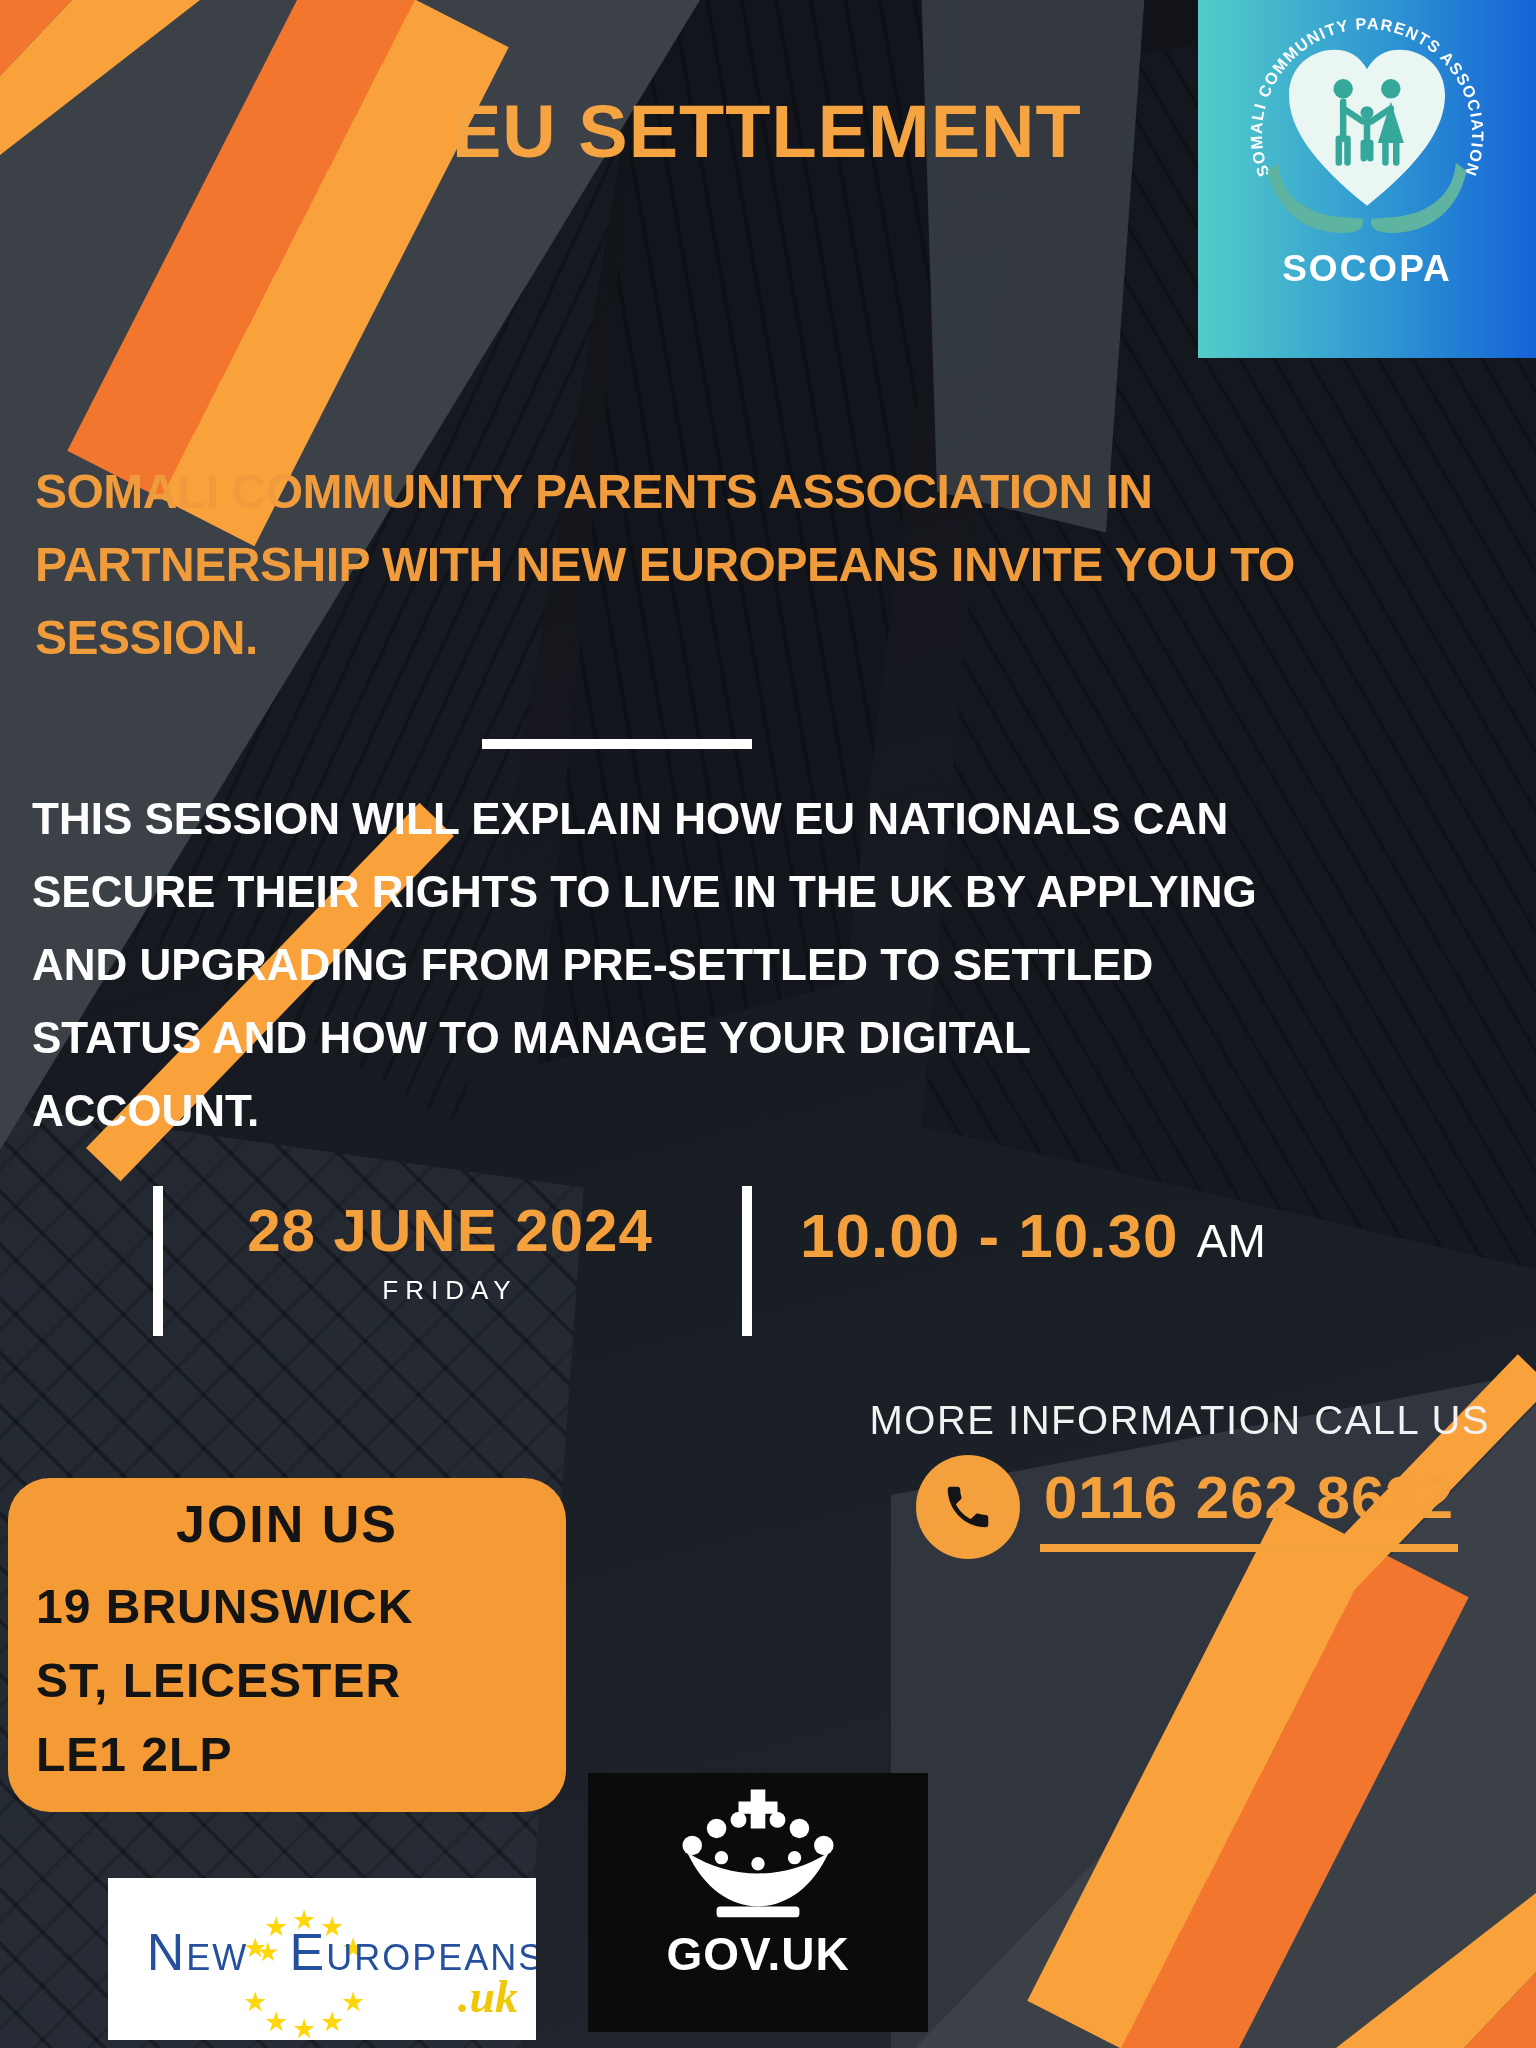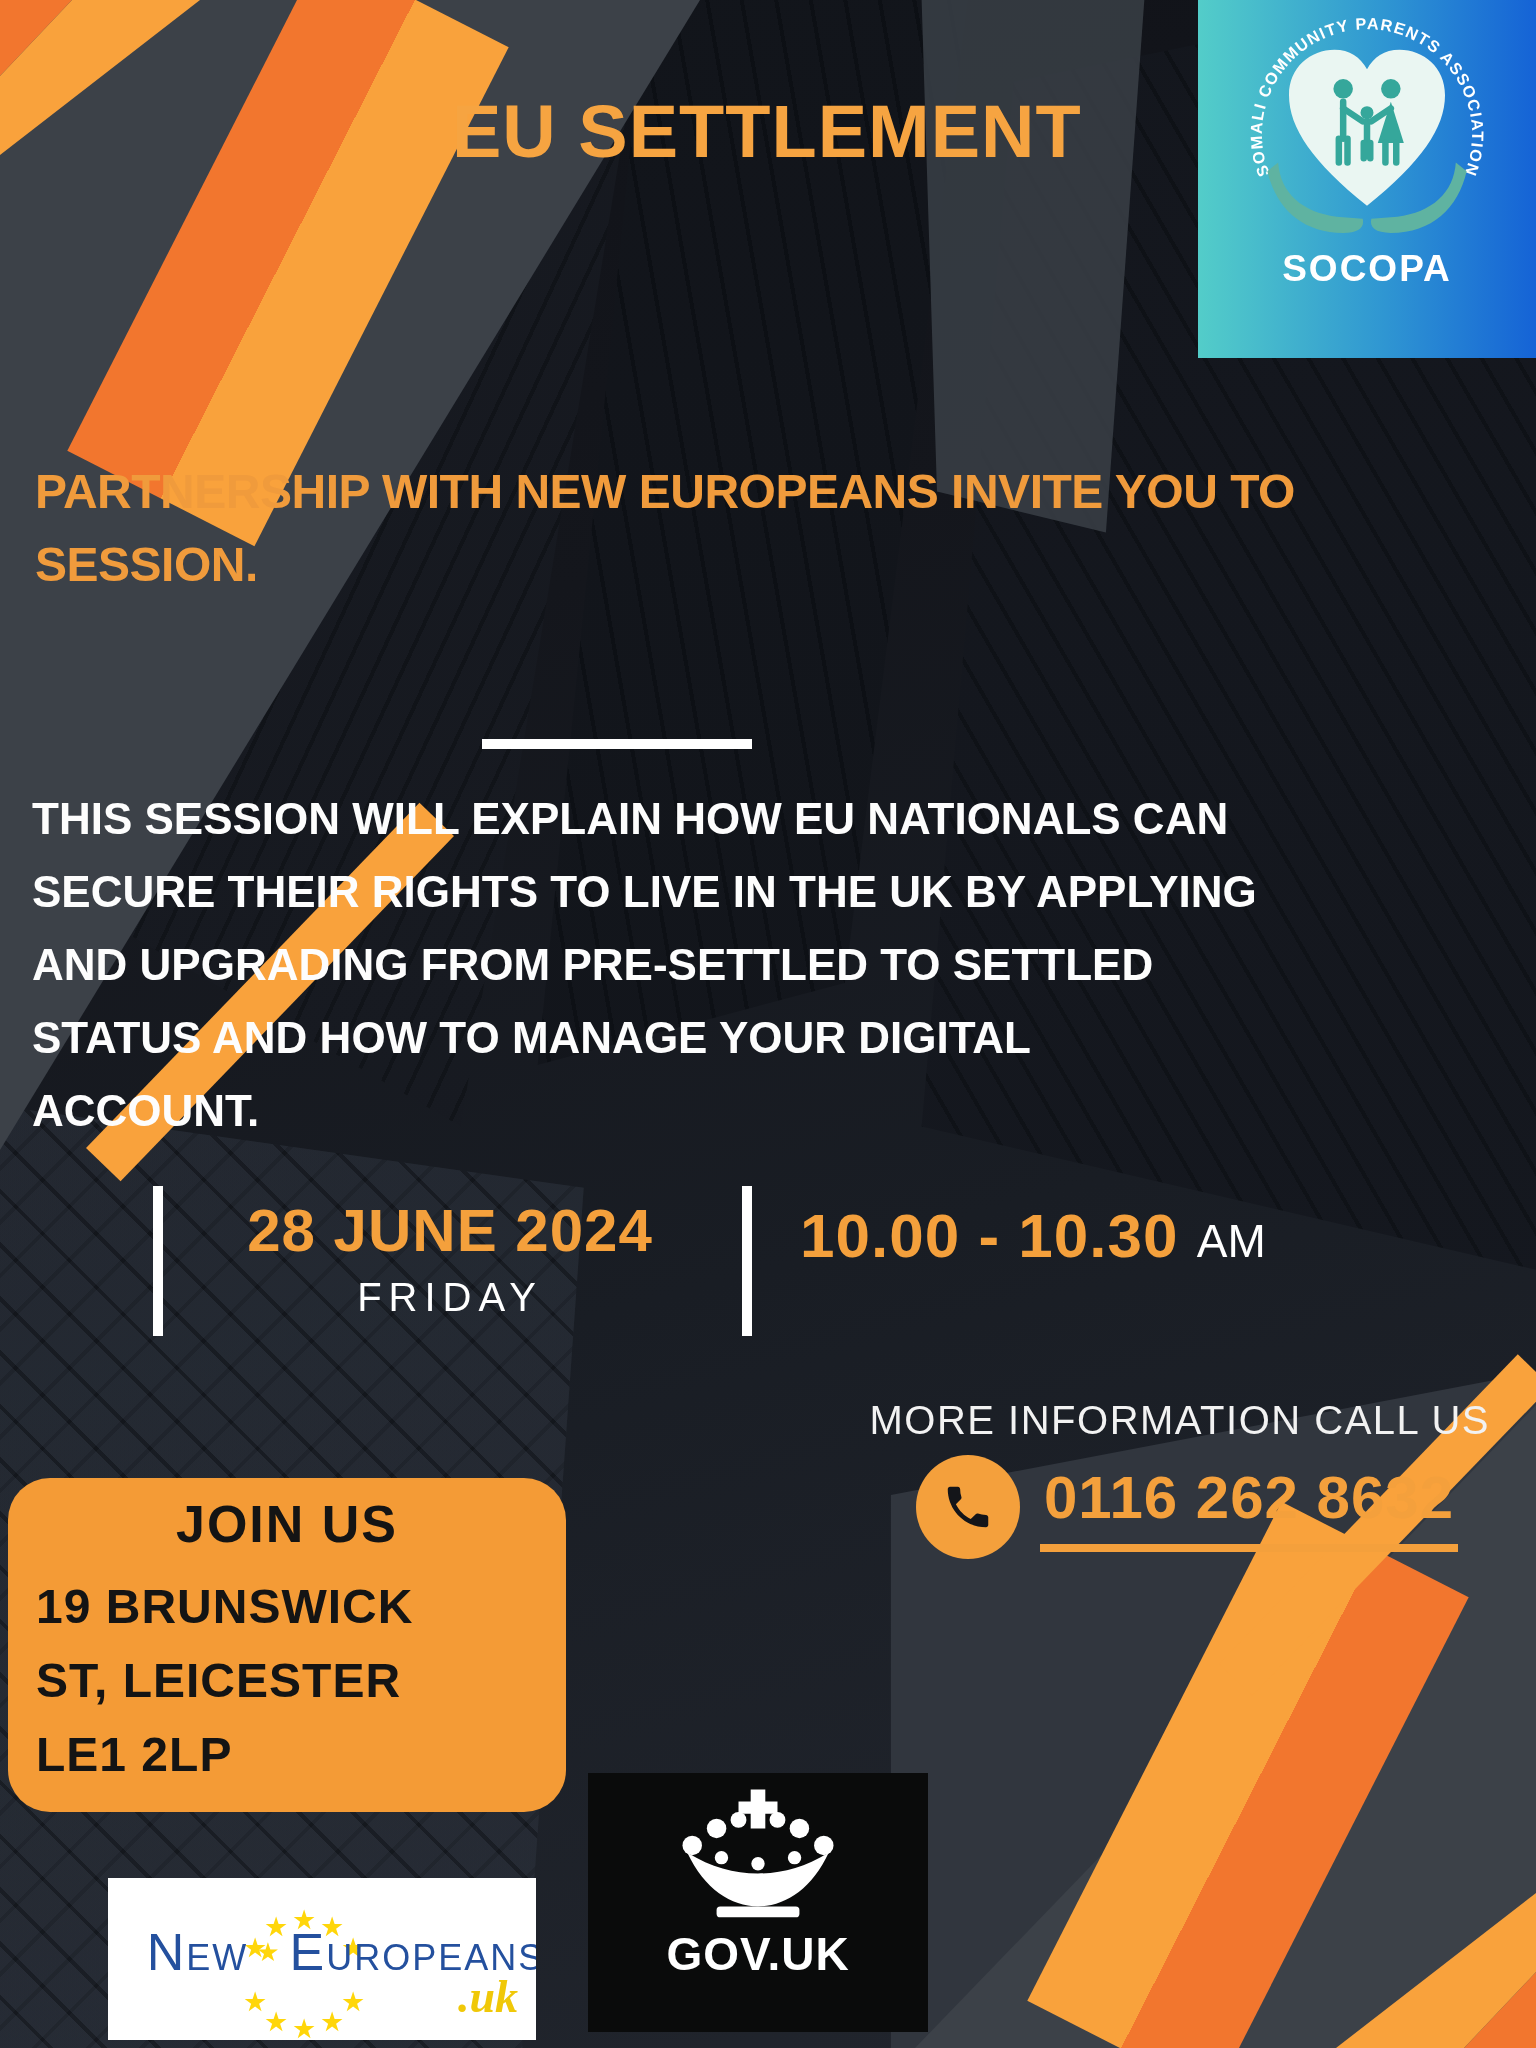--- a/index.html
+++ b/index.html
@@ -57,21 +57,21 @@
     font-size:48px;line-height:73px;letter-spacing:-0.5px;}
   .intro div{white-space:nowrap;}
   .divider{position:absolute;left:482px;top:739px;width:270px;height:10px;background:#fff;}
   .desc{position:absolute;left:32px;top:782px;color:#fdfdfd;font-weight:800;
     font-size:44px;line-height:73px;}
   .desc div{white-space:nowrap;}
   .vbar{position:absolute;width:10px;height:150px;background:#fff;top:1186px;}
   .vbar1{left:153px;} .vbar2{left:742px;}
   .date-block{position:absolute;left:190px;top:1196px;width:520px;text-align:center;}
   .date-line{color:#f4a03c;font-weight:800;font-size:60px;white-space:nowrap;letter-spacing:1px;}
-  .day-line{color:#fff;font-weight:300;font-size:40px;letter-spacing:7px;margin-top:10px;}
+  .day-line{color:#fff;font-weight:300;font-size:26px;letter-spacing:7px;margin-top:10px;}
   .time-block{position:absolute;left:800px;top:1200px;white-space:nowrap;}
   .time-range{color:#f4a03c;font-weight:800;font-size:62px;letter-spacing:1px;}
   .time-ampm{color:#fff;font-weight:300;font-size:46px;margin-left:14px;}
   .call-label{position:absolute;right:46px;top:1398px;color:#f2f2f2;font-weight:300;
     font-size:40px;letter-spacing:1.5px;white-space:nowrap;}
   .phone-circle{position:absolute;left:916px;top:1455px;width:104px;height:104px;border-radius:50%;
     background:#f4a03c;display:flex;align-items:center;justify-content:center;}
   .phone-number{position:absolute;left:1040px;top:1462px;color:#f4a03c;font-weight:800;
     font-size:60px;line-height:72px;letter-spacing:1px;white-space:nowrap;
     border-bottom:8px solid #f4a03c;padding:0 4px 10px 4px;text-decoration:none;}
@@ -156,20 +156,21 @@
 
         <g fill="#5fb3a1">
           <path d="M38 150 C40 178 60 196 92 200 L116 202 C118 210 112 215 98 215 C60 215 36 192 28 158 Z"></path>
           <path d="M202 150 C200 178 180 196 148 200 L124 202 C122 210 128 215 142 215 C180 215 204 192 212 158 Z"></path>
         </g>
       </svg>
       <div class="socopa-abbr">SOCOPA</div>
     </div>
 
     <div class="intro">
+      <div>SOMALI COMMUNITY PARENTS ASSOCIATION IN</div>
       <div>PARTNERSHIP WITH NEW EUROPEANS INVITE YOU TO</div>
       <div>SESSION.</div>
     </div>
 
     <div class="divider"></div>
 
     <div class="desc">
       <div>THIS SESSION WILL EXPLAIN HOW EU NATIONALS CAN</div>
       <div>SECURE THEIR RIGHTS TO LIVE IN THE UK BY APPLYING</div>
       <div>AND UPGRADING FROM PRE-SETTLED TO SETTLED</div>

